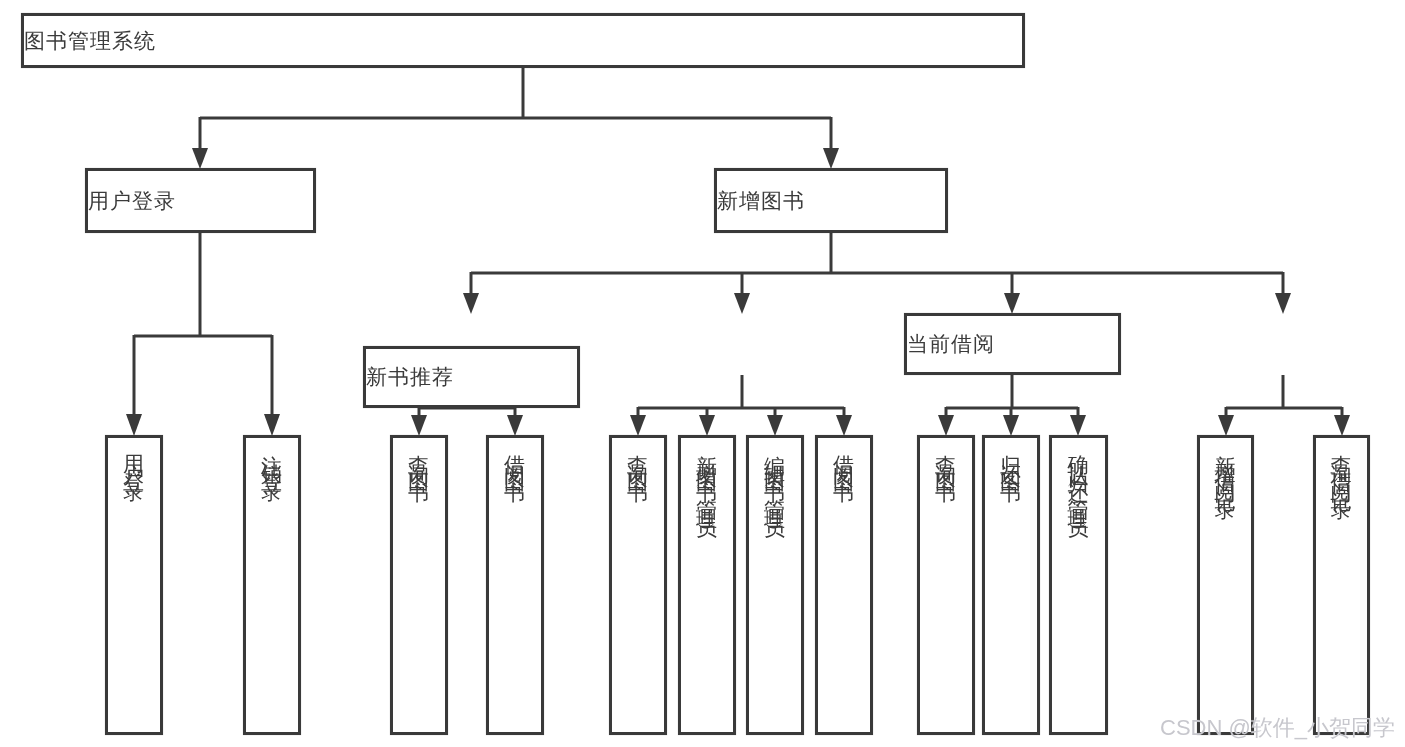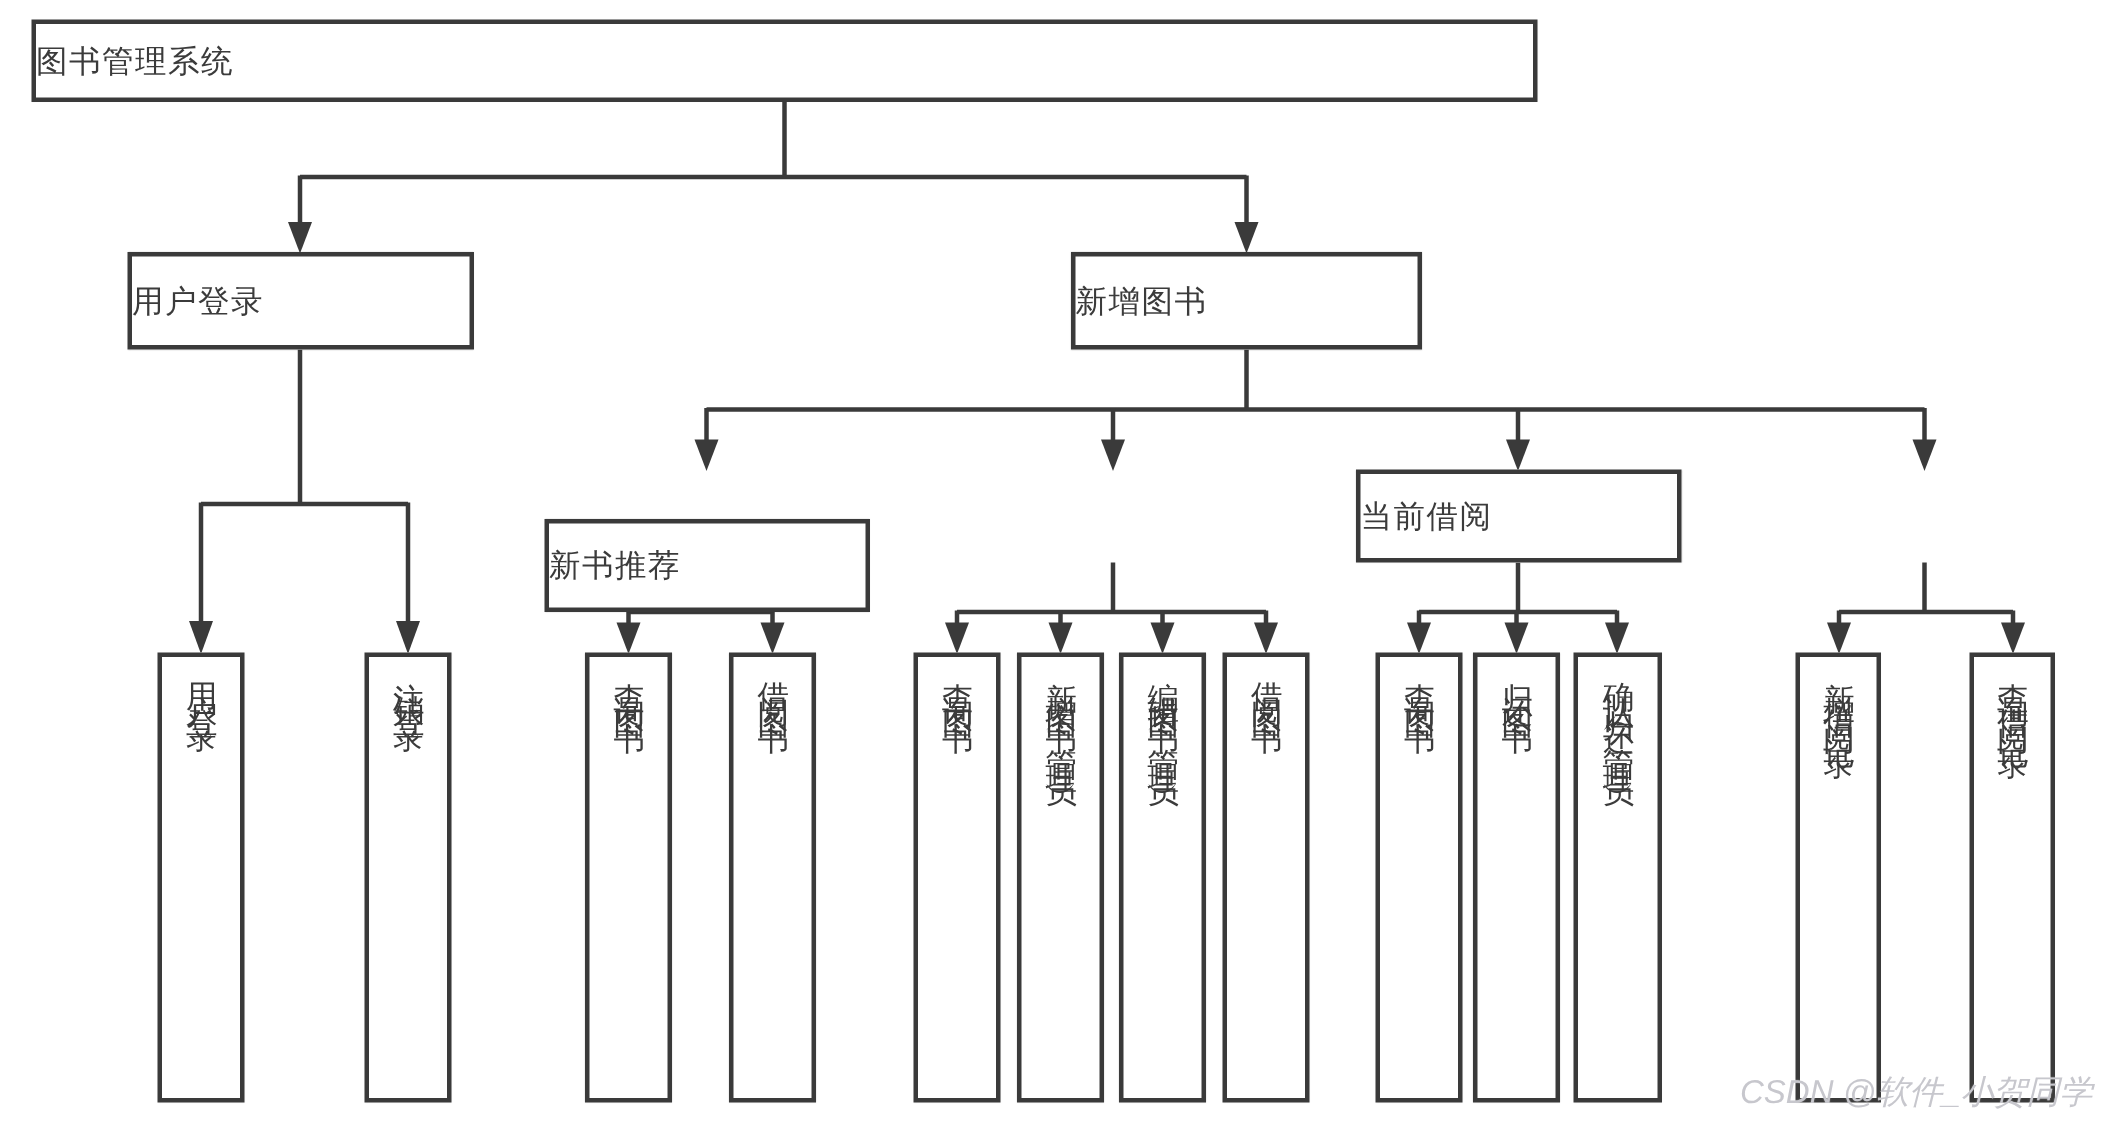--- a/index.html
+++ b/index.html
@@ -31,21 +31,20 @@
   }
   .vnode span{display:inline-block;}
   #watermark{
     position:absolute;
     left:1160px;top:713px;
     width:245px;
     font-size:22px;
     color:#c7c7cd;
     white-space:nowrap;
     text-shadow:0 0 1px rgba(255,255,255,0.6);
-    font-style:italic;
   }
 </style>
 </head>
 <body>
 
 <div id="canvas">
 
   <svg id="connectors" viewBox="0 0 1405 747" xmlns="http://www.w3.org/2000/svg">
     <g stroke="#3a3a3a" stroke-width="3" fill="none">
 

